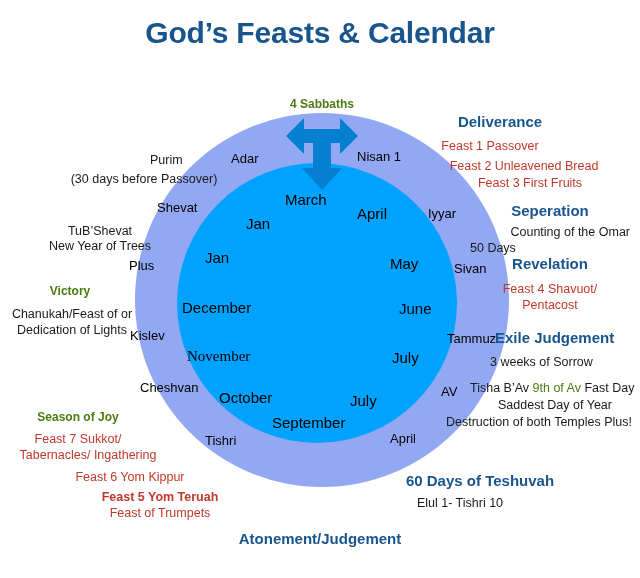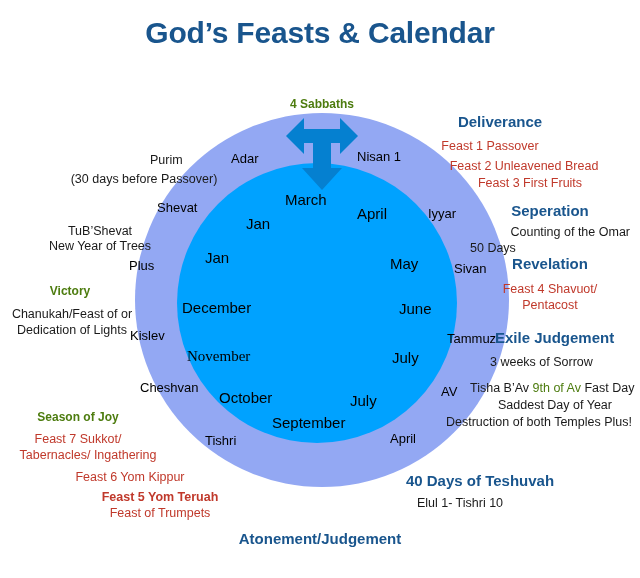--- a/index.html
+++ b/index.html
@@ -127,21 +127,21 @@
 
   <div class="lbl head" style="left:8px;top:411px;width:140px;text-align:center;">Season of Joy</div>
   <div class="lbl feast" style="left:8px;top:432px;width:140px;text-align:center;">Feast 7 Sukkot/</div>
   <div class="lbl feast" style="left:8px;top:448px;width:160px;text-align:center;">Tabernacles/ Ingathering</div>
   <div class="lbl feast" style="left:40px;top:470px;width:180px;text-align:center;">Feast 6 Yom Kippur</div>
   <div class="lbl feast" style="left:70px;top:490px;width:180px;text-align:center;font-weight:bold;">Feast 5 Yom Teruah</div>
   <div class="lbl feast" style="left:70px;top:506px;width:180px;text-align:center;">Feast of Trumpets</div>
 
   <div class="lbl head-lg" style="left:150px;top:531px;width:340px;text-align:center;">Atonement/Judgement</div>
 
-  <div class="lbl head-lg" style="left:380px;top:473px;width:200px;text-align:center;">40 Days of Teshuvah</div>
+  <div class="lbl head-lg" style="left:380px;top:473px;width:200px;text-align:center;">60 Days of Teshuvah</div>
   <div class="lbl note" style="left:370px;top:496px;width:180px;text-align:center;">Elul 1- Tishri 10</div>
 
   <div class="lbl head-lg" style="left:410px;top:114px;width:180px;text-align:center;">Deliverance</div>
   <div class="lbl feast" style="left:400px;top:139px;width:180px;text-align:center;">Feast 1 Passover</div>
   <div class="lbl feast" style="left:424px;top:159px;width:200px;text-align:center;">Feast 2 Unleavened Bread</div>
   <div class="lbl feast" style="left:440px;top:176px;width:180px;text-align:center;">Feast 3 First Fruits</div>
 
   <div class="lbl head-lg" style="left:470px;top:203px;width:160px;text-align:center;">Seperation</div>
   <div class="lbl note" style="left:470px;top:225px;width:160px;text-align:right;">Counting of the Omar</div>
   <div class="lbl note" style="left:470px;top:241px;width:160px;">50 Days</div>

